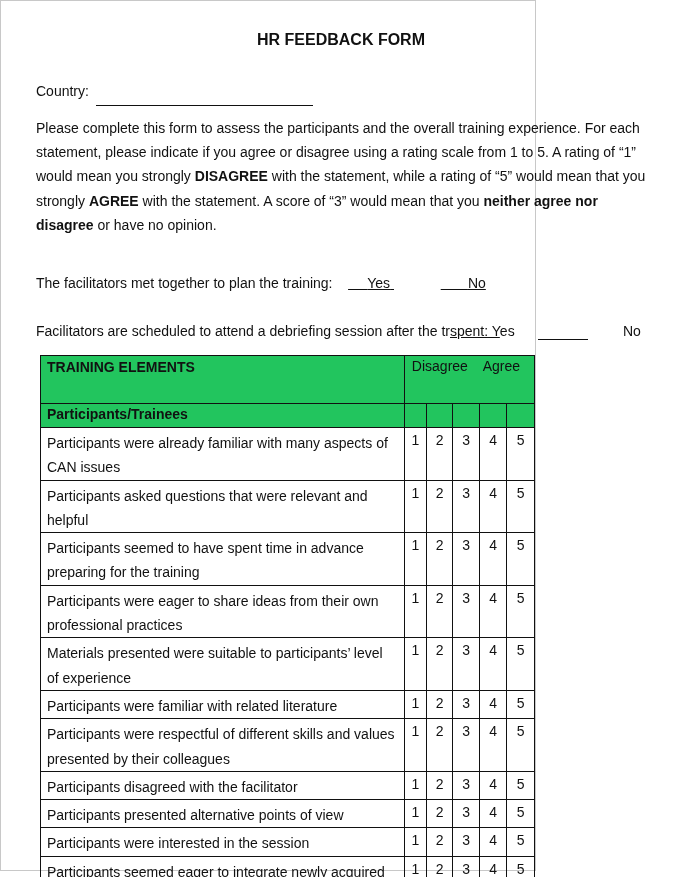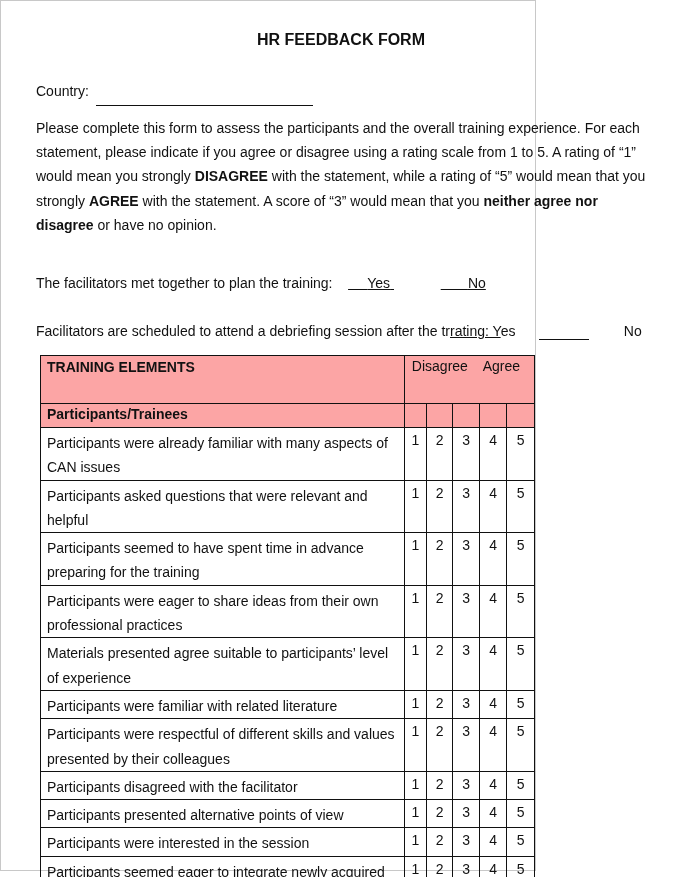--- a/index.html
+++ b/index.html
@@ -18,39 +18,39 @@
   .q1 { position: absolute; left: 35px; top: 274px; font-size: 14px; white-space: pre; }
   .q2 { position: absolute; left: 35px; top: 322px; font-size: 14px; white-space: pre; }
   .u { text-decoration: underline; }
   .blank { display: inline-block; border-bottom: 1px solid #111; }
 
   table.elements { position: absolute; left: 39px; top: 354px; border-collapse: collapse;
                    font-size: 14px; table-layout: fixed; }
   table.elements td { border: 1px solid #111; padding: 0; vertical-align: top; }
   td.stmt { padding: 3px 6px 0 6px !important; line-height: 24.3px; }
   td.num { text-align: center; padding-top: 3px !important; line-height: 18px; }
-  tr.hdr td { background: #fca5a5; }
+  tr.hdr td { background: #22c55e; }
   td.hdr-label { font-weight: bold; padding: 3px 6px 0 6px !important; }
   td.hdr-scale { padding: 2px 0 0 7px !important; word-spacing: 0; }
   td.section { font-weight: bold; padding: 2px 6px 0 6px !important; }
 </style>
 </head>
 <body>
 
 <div class="page">
   <div class="title">HR FEEDBACK FORM</div>
 
   <div class="country">Country:</div>
   <div class="country-line"></div>
 
   <div class="intro"><span>Please complete this form to assess the participants and the overall training experience. For each statement, please indicate if you agree or disagree using a rating scale from 1 to 5. A rating of “1” would mean you strongly </span><b>DISAGREE</b><span> with the statement, while a rating of “5” would mean that you strongly </span><b>AGREE</b><span> with the statement.  A score of “3” would mean that you </span><b>neither agree nor disagree</b><span> or have no opinion.</span></div>
 
   <div class="q1"><span>The facilitators met together to plan the training:</span>    <span class="u">     <span>Yes</span> </span>            <span class="u">       <span>No</span></span></div>
 
-  <div class="q2"><span>Facilitators are scheduled to attend a debriefing session after the tr</span><span class="u">rating: Y</span><span>es</span>      <span class="blank" style="width:50px;"> </span>         <span>No</span></div>
+  <div class="q2"><span>Facilitators are scheduled to attend a debriefing session after the tr</span><span class="u">spent: Y</span><span>es</span>      <span class="blank" style="width:50px;"> </span>         <span>No</span></div>
 
   <table class="elements">
     <colgroup>
       <col style="width:467px">
       <col style="width:23px">
       <col style="width:28px">
       <col style="width:28px">
       <col style="width:29px">
       <col style="width:29px">
     </colgroup>
@@ -93,21 +93,21 @@
         </tr>
         <tr style="height: 49px;">
           <td class="stmt">Participants were eager to share ideas from their own professional practices</td>
           <td class="num">1</td>
           <td class="num">2</td>
           <td class="num">3</td>
           <td class="num">4</td>
           <td class="num">5</td>
         </tr>
         <tr style="height: 24px;">
-          <td class="stmt">Materials presented agree suitable to participants’ level of experience</td>
+          <td class="stmt">Materials presented were suitable to participants’ level of experience</td>
           <td class="num">1</td>
           <td class="num">2</td>
           <td class="num">3</td>
           <td class="num">4</td>
           <td class="num">5</td>
         </tr>
         <tr style="height: 26px;">
           <td class="stmt">Participants were familiar with related literature</td>
           <td class="num">1</td>
           <td class="num">2</td>

